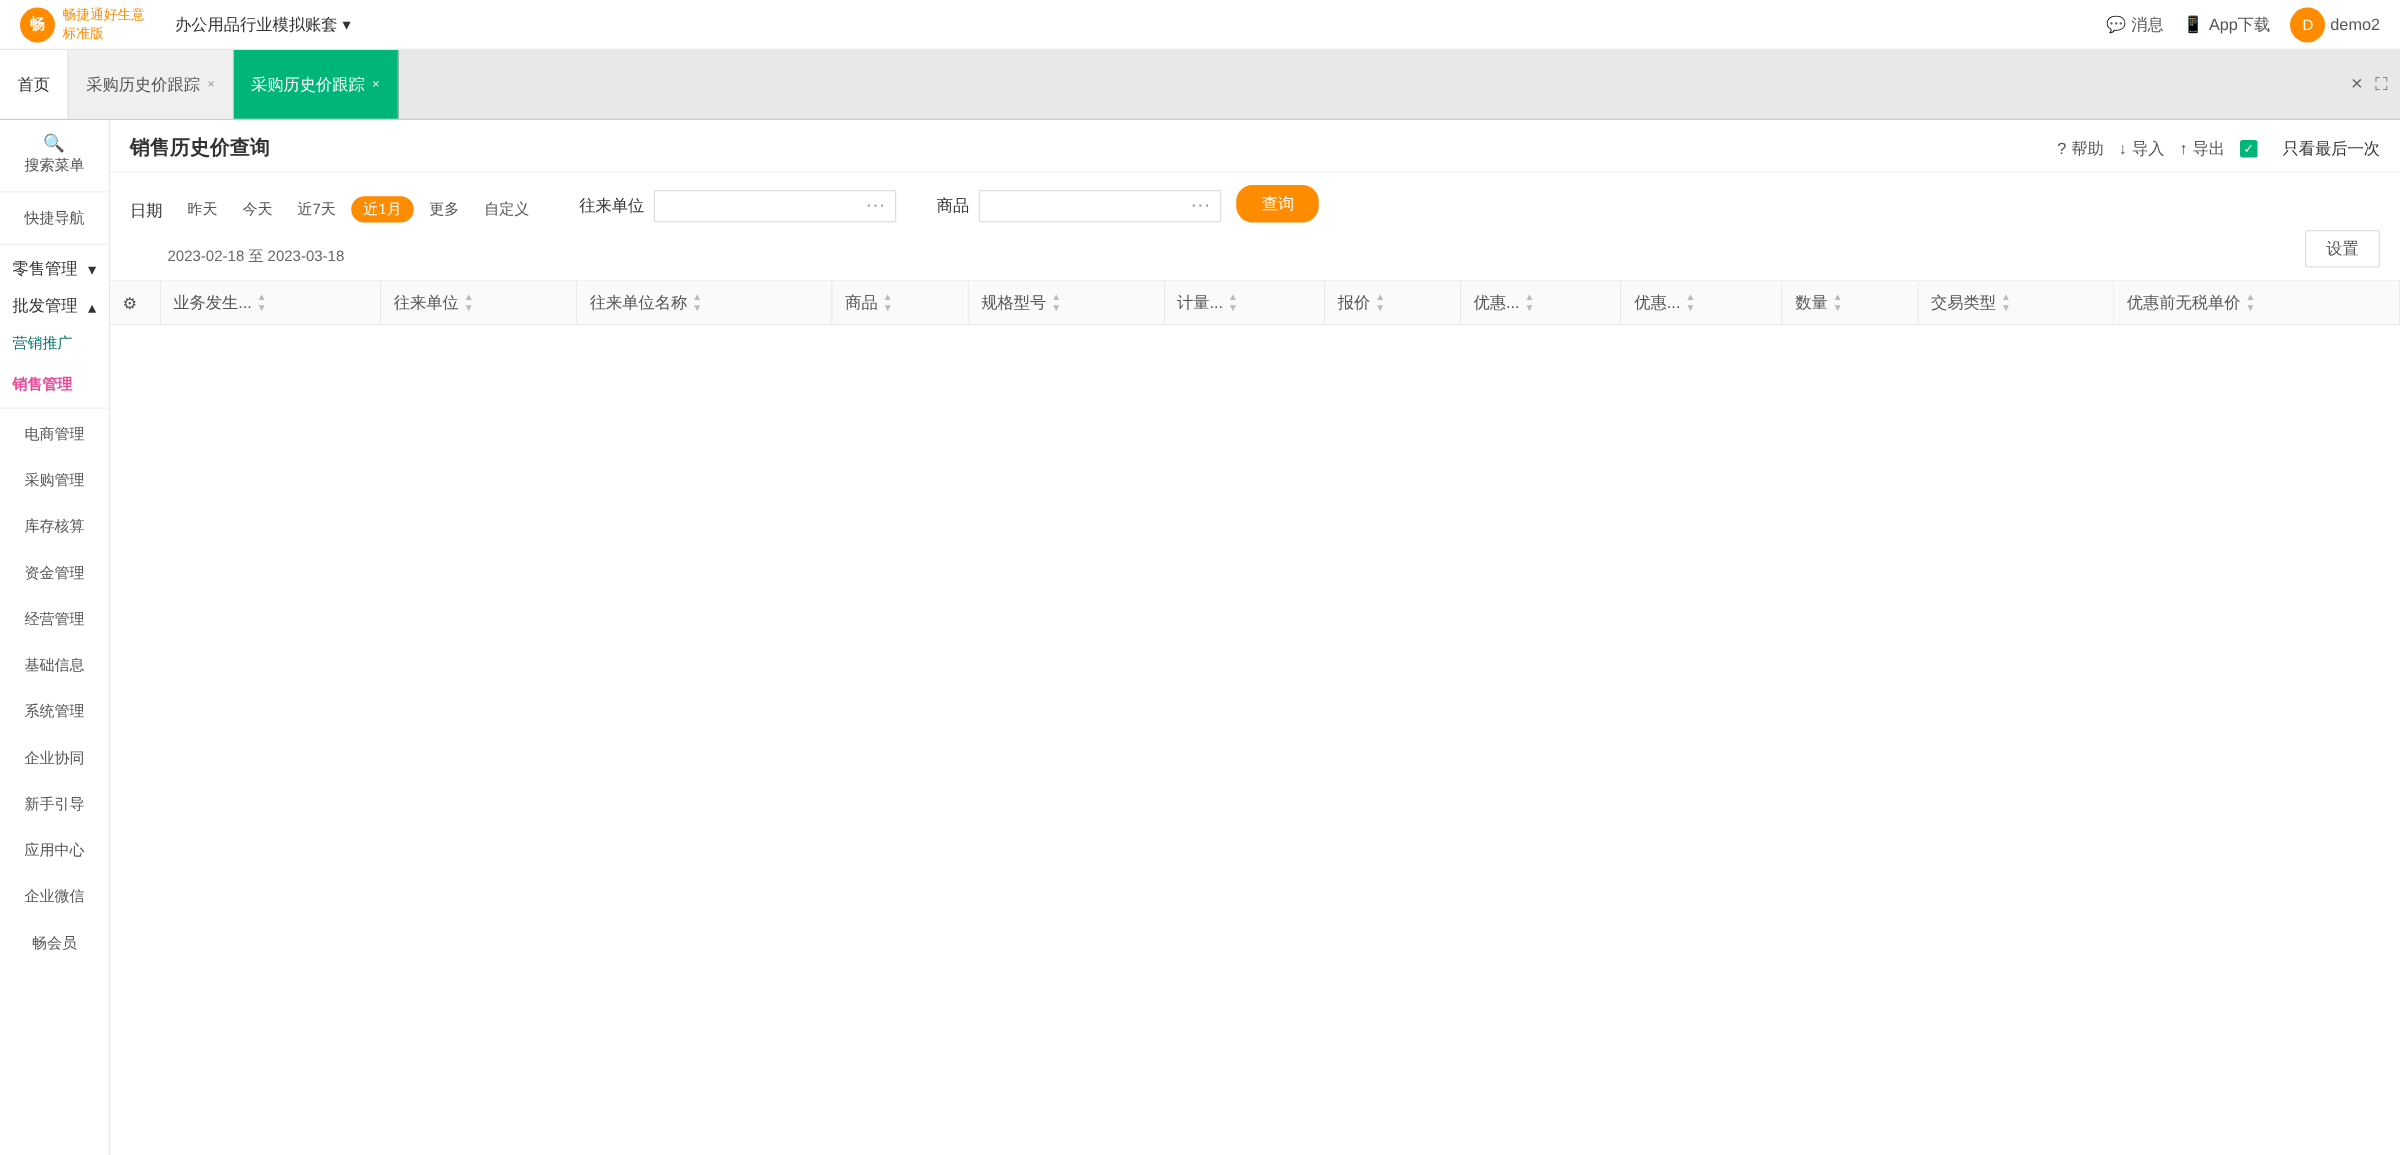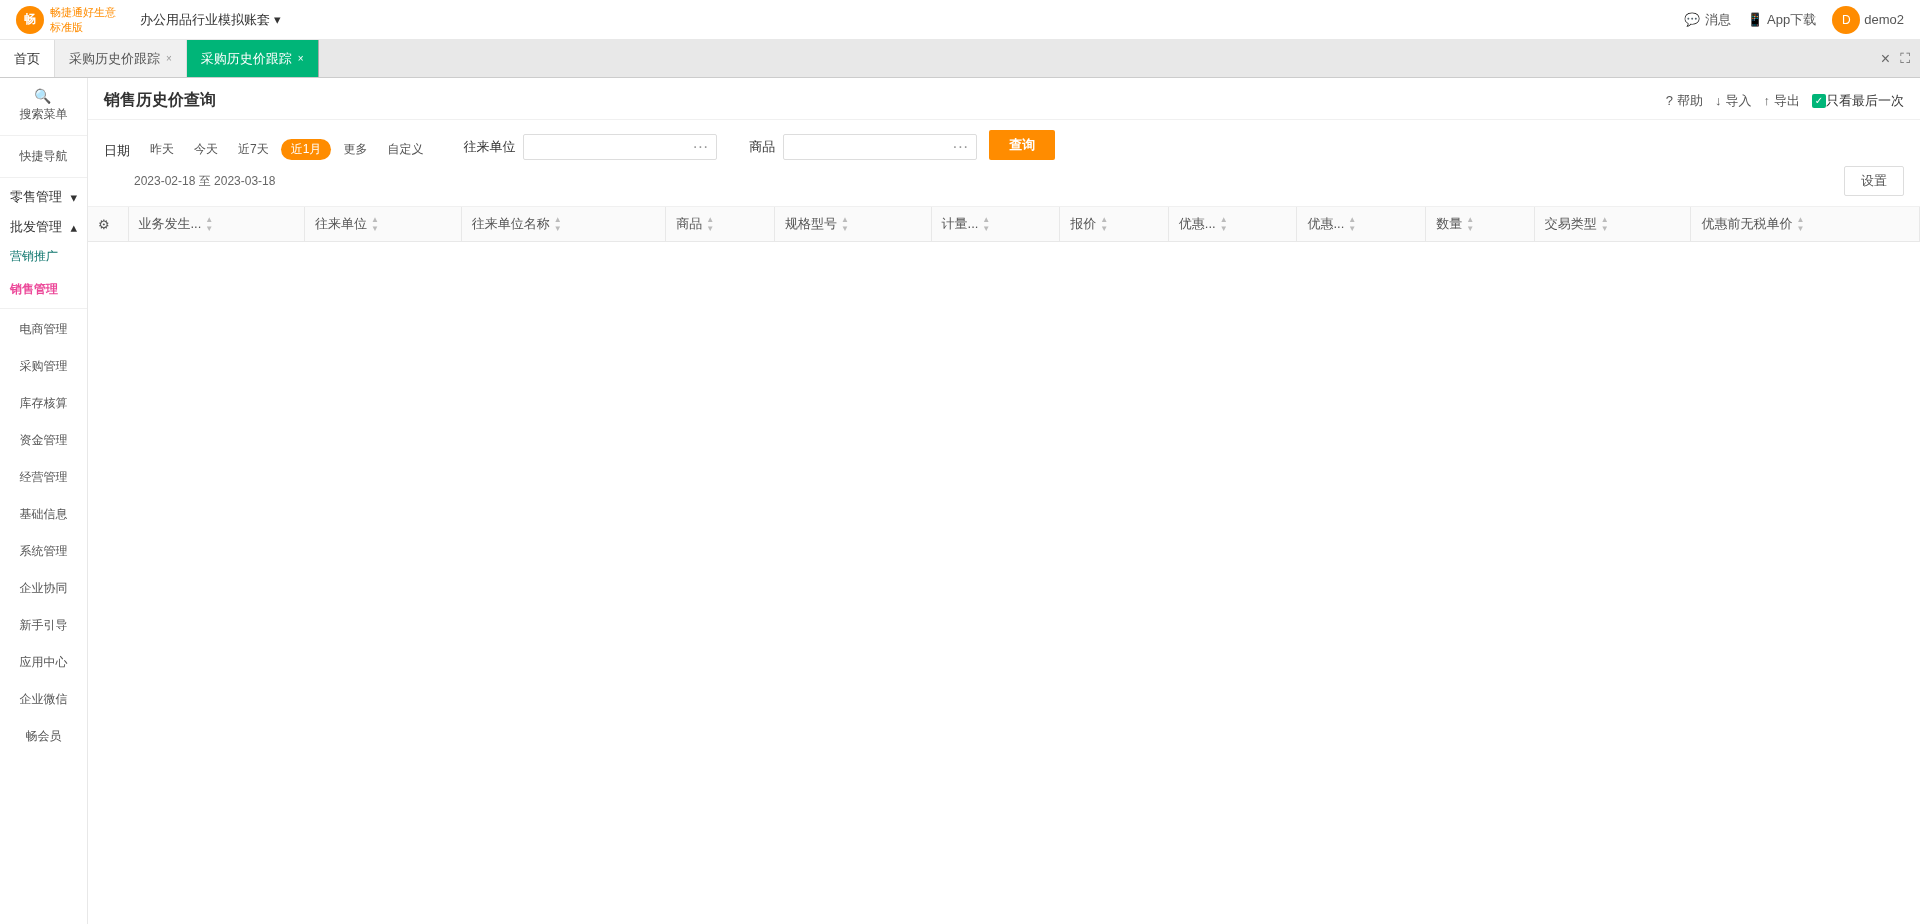--- a/index.html
+++ b/index.html
@@ -35,31 +35,31 @@
     .content-area { flex: 1; display: flex; flex-direction: column; overflow: hidden; background: #f5f5f5; }
 
     
     .page-content { flex: 1; display: flex; flex-direction: column; overflow: hidden; background: #fff; margin: 0; }
 
     
     .page-header { padding: 12px 16px 8px; display: flex; align-items: center; justify-content: space-between; border-bottom: 1px solid #f0f0f0; }
     .page-title { font-size: 16px; font-weight: bold; color: #333; }
     .page-header-actions { display: flex; align-items: center; gap: 12px; }
     .page-header-action { display: flex; align-items: center; gap: 4px; font-size: 13px; color: #555; cursor: pointer; }
-    .checkbox-label { display: flex; align-items: center; gap: 0; font-size: 13px; color: #333; }
+    .checkbox-label { display: flex; align-items: center; gap: 20px; font-size: 13px; color: #333; }
     .checkbox-checked { width: 14px; height: 14px; background: #00b578; border-radius: 2px; display: flex; align-items: center; justify-content: center; }
     .checkbox-checked::after { content: '✓'; color: #fff; font-size: 10px; }
     .filter-label { font-size: 13px; color: #333; white-space: nowrap; }
     .date-btns { display: flex; align-items: center; gap: 4px; }
     .date-btn { padding: 2px 8px; font-size: 12px; color: #555; cursor: pointer; border-radius: 2px; }
     .date-btn.active { background: #ff8c00; color: #fff; border-radius: 12px; padding: 2px 10px; }
     .filter-input { display: flex; align-items: center; border: 1px solid #ddd; border-radius: 2px; padding: 3px 8px; min-width: 160px; background: #fff; }
     .filter-input input { border: none; outline: none; font-size: 13px; flex: 1; background: transparent; }
     .filter-input .dots { color: #999; font-size: 16px; cursor: pointer; }
-    .query-btn { background: #ff8c00; color: #fff; border: none; padding: 6px 20px; border-radius: 2px; cursor: pointer; font-size: 13px; font-weight: bold; }
+    .query-btn { background: #ff8c00; color: #fff; border: none; padding: 6px 20px; border-radius: 13px; cursor: pointer; font-size: 13px; }
     .settings-btn { background: #fff; color: #555; border: 1px solid #ddd; padding: 5px 16px; border-radius: 2px; cursor: pointer; font-size: 13px; }
 
     
     .table-container { flex: 1; overflow: auto; }
     .data-table { width: 100%; border-collapse: collapse; font-size: 13px; }
     .data-table th { background: #fafafa; border-bottom: 1px solid #e8e8e8; border-right: 1px solid #e8e8e8; padding: 8px 10px; color: #555; font-weight: normal; text-align: left; white-space: nowrap; position: sticky; top: 0; z-index: 1; }
     .data-table th .th-inner { display: flex; align-items: center; gap: 4px; }
     .data-table th .sort-arrows { display: flex; flex-direction: column; gap: 1px; }
     .data-table th .sort-arrows span { font-size: 8px; color: #bbb; line-height: 1; }
     .settings-col { width: 40px; text-align: center; }
@@ -99,21 +99,21 @@
       <span>📱</span>
       <span>App下载</span>
     </div>
     <div class="top-bar-btn">
       <div class="avatar" style="background:#ff8c00; color:#fff; font-size:12px;">D</div>
       <span>demo2</span>
     </div>
   </div>
 </div>
 
-<div style="display:flex; align-items:stretch; background:#e8e8e8; height:38px; border-bottom:1px solid #ccc; flex-shrink:0;">
+<div style="display:flex; align-items:stretch; background:#e8e8e8; height:56px; border-bottom:1px solid #ccc; flex-shrink:0;">
   <div class="tab home" style="background:#fff; border-right:1px solid #ddd;">
     <span>首页</span>
   </div>
   <div class="tab" style="background:#f0f0f0; border-right:1px solid #ddd;">
     <span>采购历史价跟踪</span>
     <span class="close-icon">×</span>
   </div>
   <div class="tab active" style="background:#00b578; color:#fff; border-right:1px solid #aaa;">
     <span>采购历史价跟踪</span>
     <span class="close-icon" style="color:#fff;">×</span>
@@ -235,21 +235,21 @@
           </div>
           <div style="display:flex; align-items:center; gap:8px; margin-left:20px;">
             <span class="filter-label">商品</span>
             <div class="filter-input">
               <input type="text" style="width: 160px;">
               <span class="dots">···</span>
             </div>
           </div>
           <button class="query-btn">查询</button>
         </div>
-        <div style="display:flex; align-items:center; gap:0;">
+        <div style="display:flex; align-items:flex-end; gap:0;">
           <span style="font-size:12px; color:#666; margin-left:30px;">2023-02-18 至 2023-03-18</span>
           <button class="settings-btn" style="margin-left:auto;">设置</button>
         </div>
       </div>
 
       <div class="table-container">
         <table class="data-table">
           <thead>
             <tr>
               <th class="settings-col">

